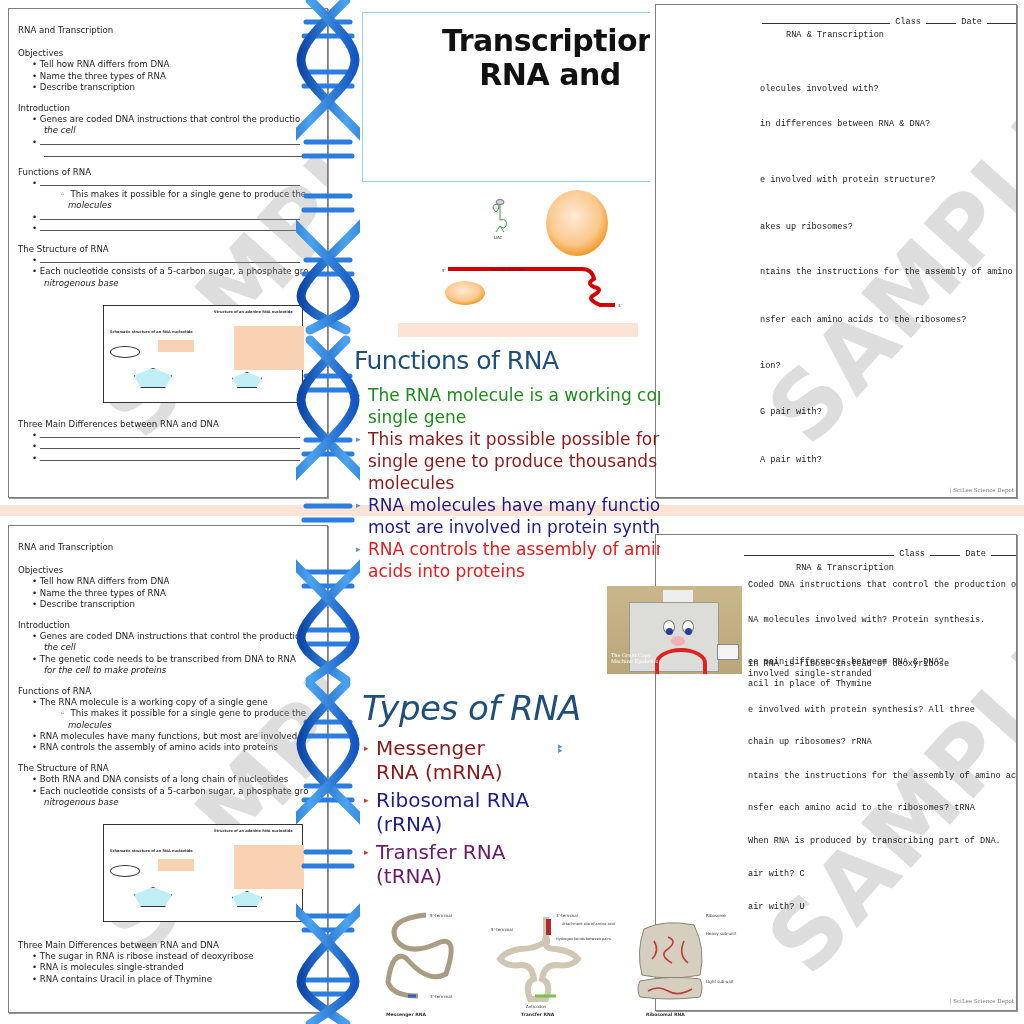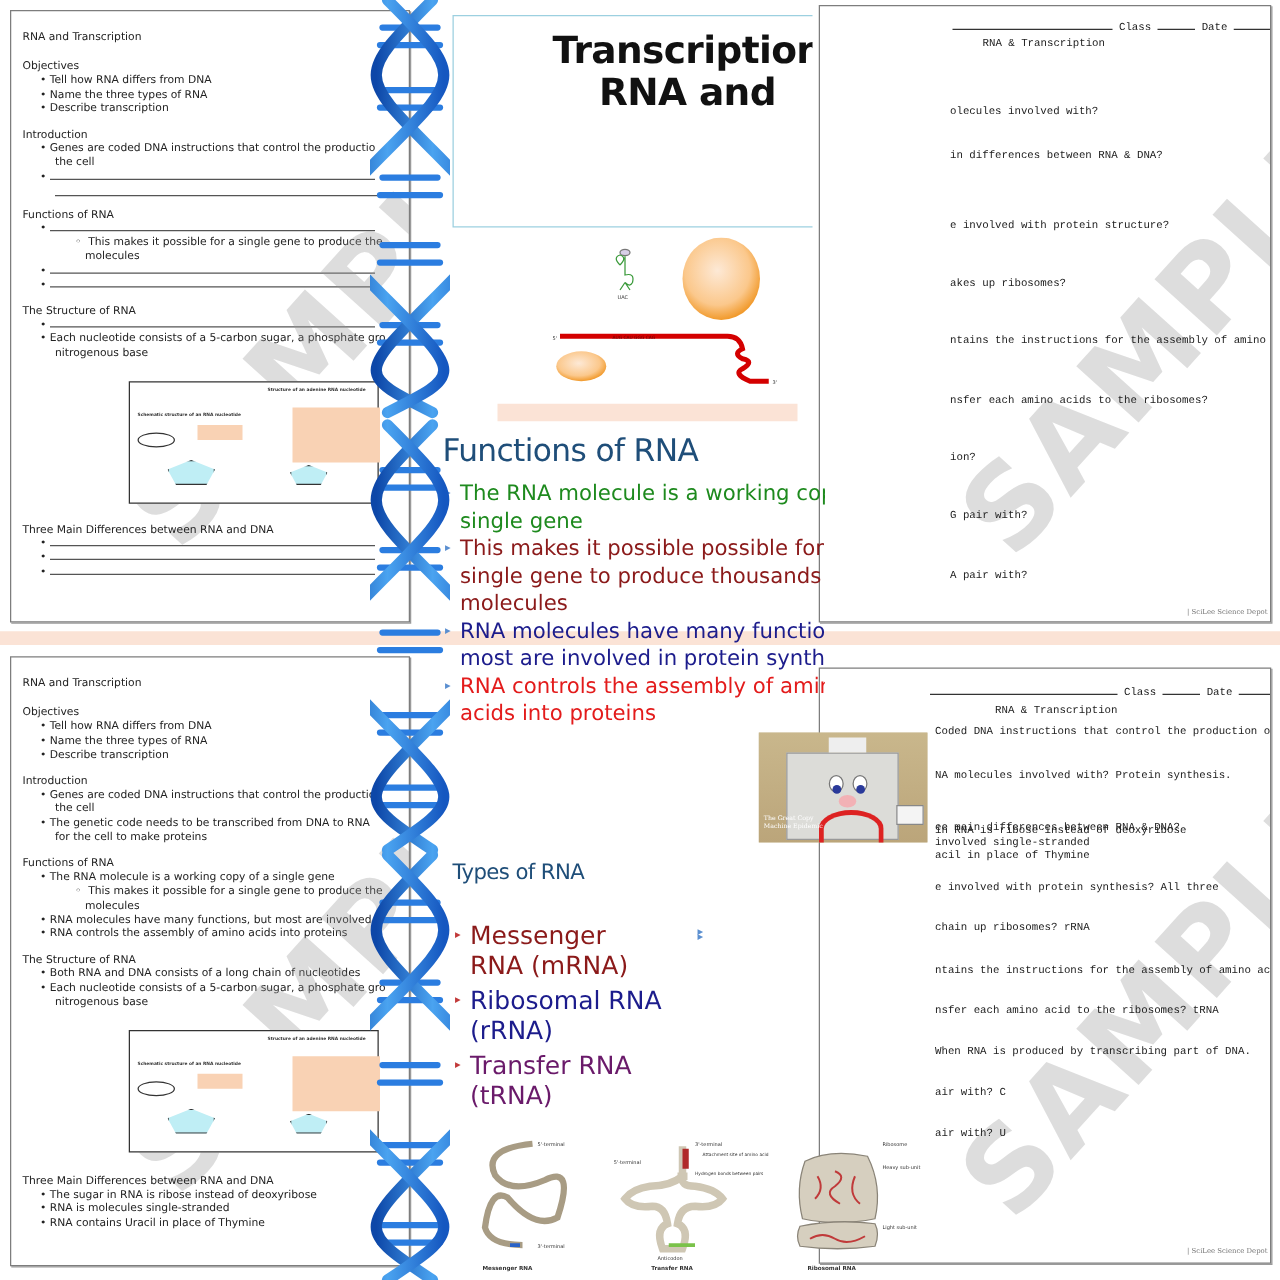--- a/index.html
+++ b/index.html
@@ -12,21 +12,21 @@
   
   .page { position: absolute; background: #fff; border: 1px solid #7d7d7d; box-shadow: 1px 1px 0 #9a9a9a; overflow: hidden; }
   .notes { font-size: 8.6px; color: #222; line-height: 11.2px; padding: 20px 0 0 17px; }
   .notes .title { margin-bottom: 12px; }
   .notes .h { margin-top: 0; }
   .notes ul { list-style: none; }
   .notes li { padding-left: 20px; text-indent: -6px; }
   .notes li::before { content: "\2022\00a0"; }
   .notes li.sub { padding-left: 50px; text-indent: -8px; }
   .notes li.sub::before { content: "\25E6\00a0\00a0"; }
-  .notes li.cont { text-indent: 0; padding-left: 26px; }
+  .notes li.cont { text-indent: 0; padding-left: 26px; font-style: italic; }
   .notes li.cont::before { content: ""; }
   .notes .blank { display: inline-block; width: 260px; border-bottom: 1px solid #555; height: 7px; vertical-align: baseline; }
   .notes .blank2 { display: block; margin-left: 26px; width: 260px; border-bottom: 1px solid #555; height: 9px; }
   .notes .sec { margin-top: 10px; }
 
   .diagram { position: absolute; width: 200px; height: 98px; border: 1px solid #333; background: #fff; }
   .diagram .cap { position: absolute; font-size: 3.5px; color: #333; font-weight: bold; }
   .diagram .box { position: absolute; background: #f9d2b4; }
   .diagram .ell { position: absolute; border: 1px solid #333; border-radius: 50%; font-size: 3px; text-align: center; }
   .diagram .pent { position: absolute; width: 38px; height: 20px; background: #bfeef5; clip-path: polygon(50% 0, 100% 38%, 82% 100%, 18% 100%, 0 38%); border: 1px solid #333; }
@@ -275,21 +275,21 @@
     <div style="position:absolute;left:75px;top:34px;width:12px;height:14px;border-radius:50%;background:#fff;border:1px solid #777;"></div>
     <div style="position:absolute;left:59px;top:42px;width:7px;height:7px;border-radius:50%;background:#2a3a9a;"></div>
     <div style="position:absolute;left:78px;top:42px;width:7px;height:7px;border-radius:50%;background:#2a3a9a;"></div>
     <div style="position:absolute;left:64px;top:50px;width:14px;height:10px;border-radius:50%;background:#f2b1b5;"></div>
     <div style="position:absolute;left:48px;top:62px;width:52px;height:30px;border:4px solid #d22;border-bottom:none;border-radius:50% 50% 0 0;"></div>
     <div style="position:absolute;left:110px;top:58px;width:22px;height:16px;background:#f4f4f4;border:1px solid #888;"></div>
     <div style="position:absolute;left:4px;top:66px;font-family:'DejaVu Serif',serif;font-size:5px;color:#fff;width:60px;line-height:6px;">The Great Copy Machine Epidemic</div>
   </div>
 
   <div class="slide" style="left:330px;top:682px;width:330px;height:342px;background:transparent;">
-    <div class="slide-heading" style="left:32px;top:6px;font-size:17px;">Types of RNA</div>
+    <div class="slide-heading" style="left:32px;top:6px;font-size:34px;font-style:italic;">Types of RNA</div>
     <ul class="bullets" style="left:32px;top:54px;width:170px;font-size:20px;line-height:24px;">
       <li style="color:#8b1a1a;margin-bottom:4px;">
         <span class="arrow" style="color:#c23a3a;">▸</span>
         <span>Messenger RNA (mRNA)</span>
       </li>
       <li style="color:#1c1c8c;margin-bottom:4px;">
         <span class="arrow" style="color:#c23a3a;">▸</span>
         <span>Ribosomal RNA (rRNA)</span>
       </li>
       <li style="color:#6a1a6a;">

